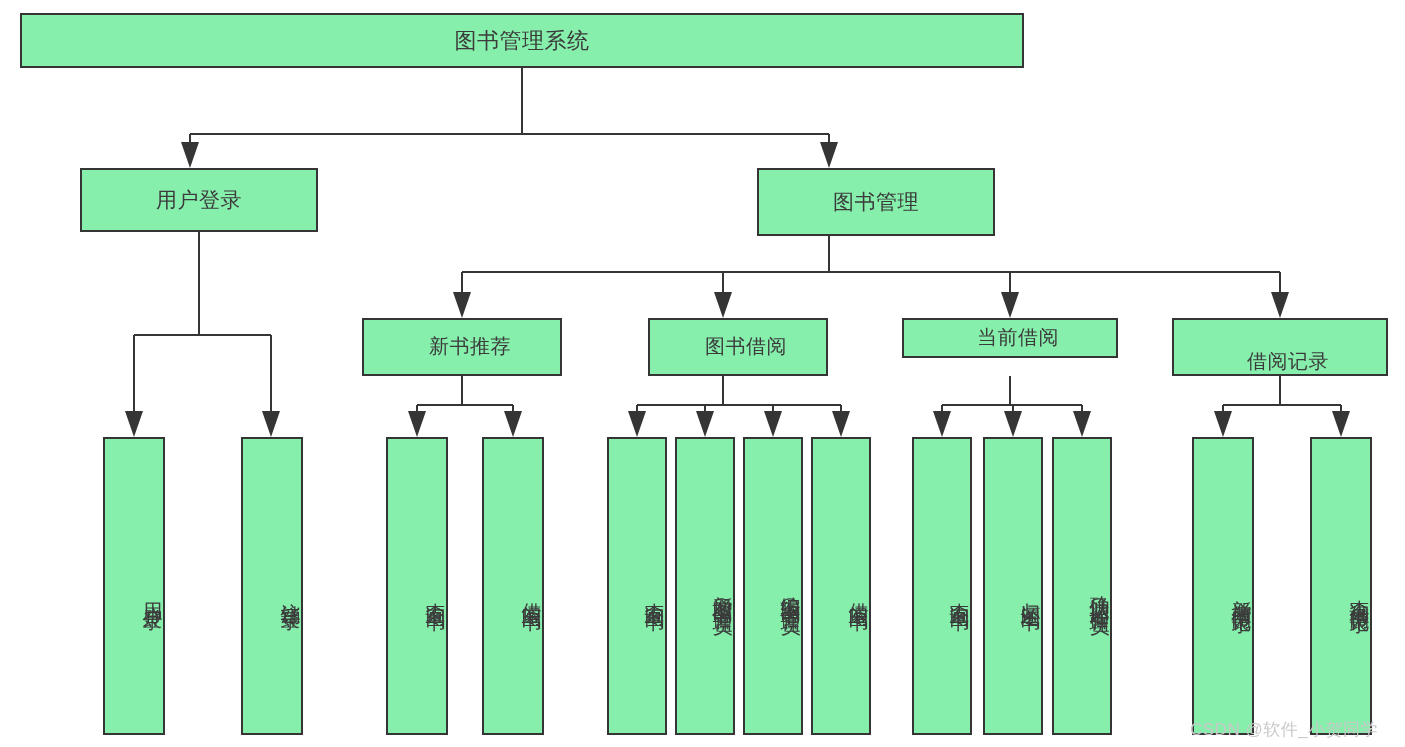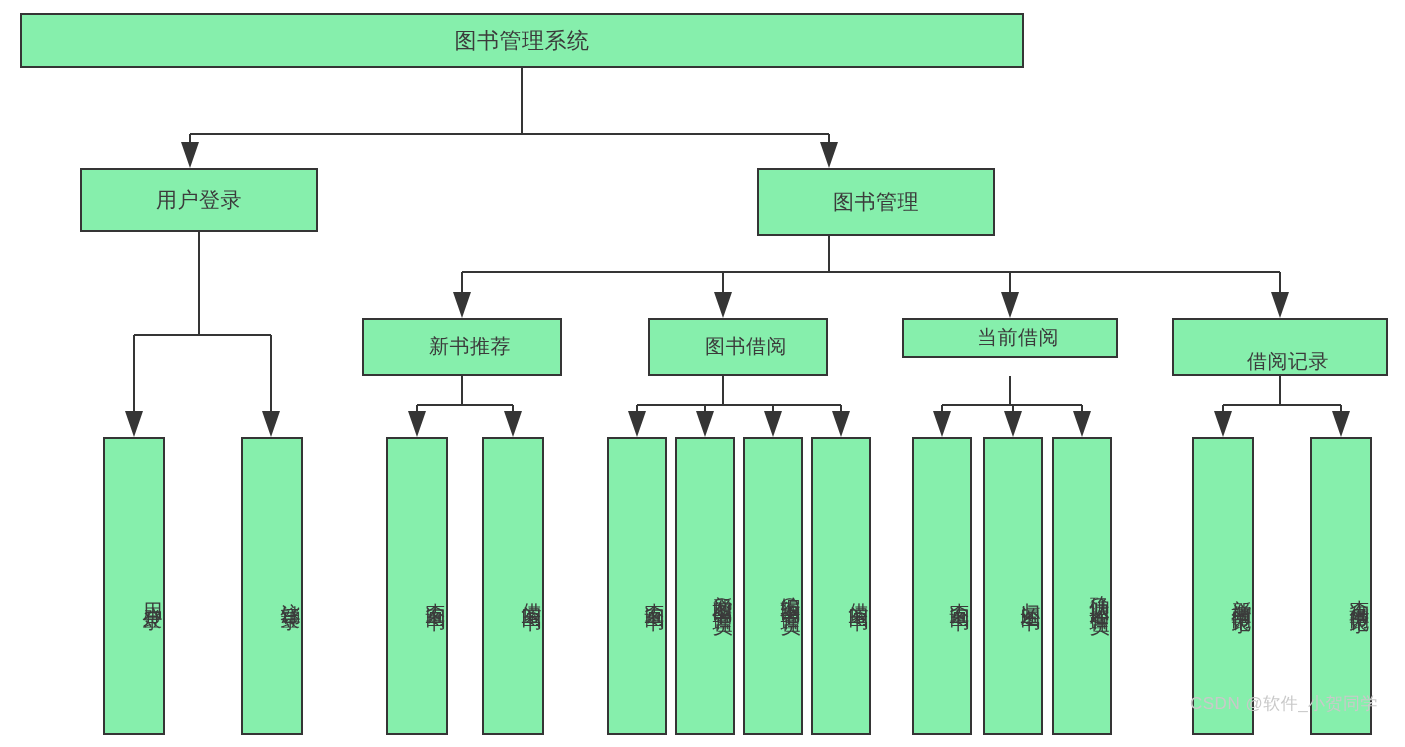--- a/index.html
+++ b/index.html
@@ -183,14 +183,14 @@
   <div class="node leaf" id="node-leaf-10" style="left: 1052px; top: 437px; width: 60px; height: 298px;">
     <span>确认归还（管理员）</span>
   </div>
   <div class="node leaf" id="node-leaf-11" style="left: 1192px; top: 437px; width: 62px; height: 298px;">
     <span>新增借阅记录</span>
   </div>
   <div class="node leaf" id="node-leaf-12" style="left: 1310px; top: 437px; width: 62px; height: 298px;">
     <span>查询借阅记录</span>
   </div>
 
-  <div class="watermark" id="watermark" style="left: 1190px; top: 692px; color: rgb(201, 201, 201);">CSDN @软件_小贺同学</div>
+  <div class="watermark" id="watermark" style="left: 1190px; top: 718px; color: rgb(201, 201, 201);">CSDN @软件_小贺同学</div>
 </div>
 
 </body></html>

